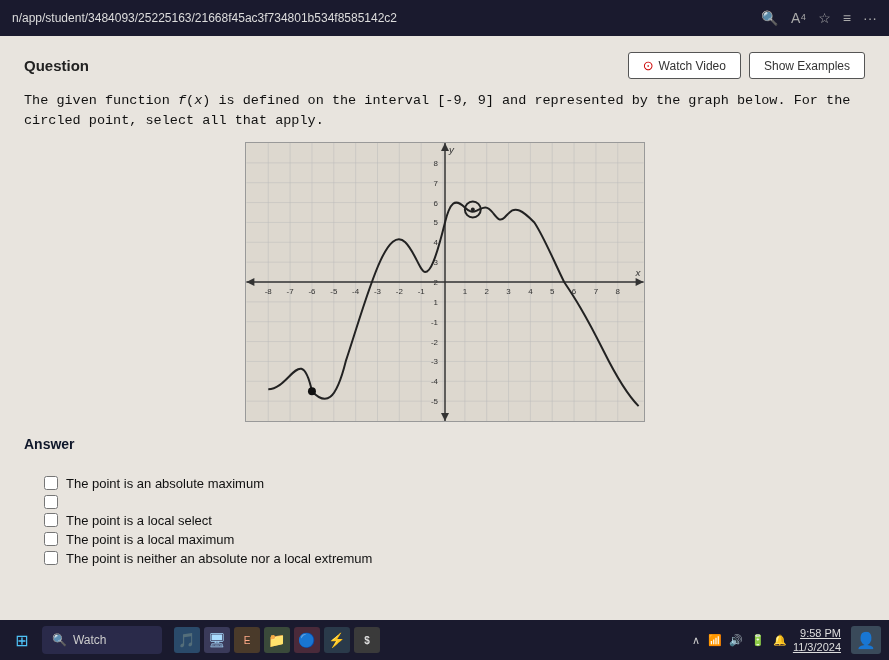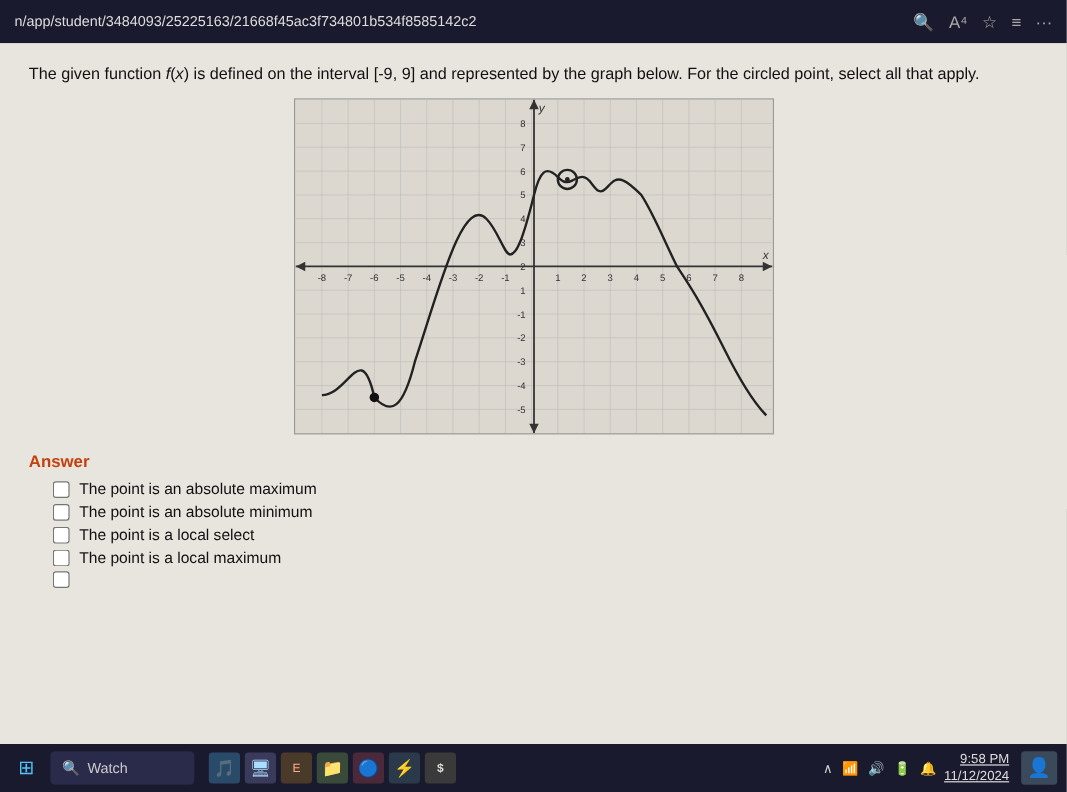--- a/index.html
+++ b/index.html
@@ -76,20 +76,21 @@
       color: #c00;
       font-size: 13px;
     }
 
     
     .problem-text {
       font-size: 13.5px;
       color: #111;
       margin-bottom: 10px;
       line-height: 1.5;
+      font-family: Liberation Mono, monospace;
     }
 
     
     .graph-container {
       display: flex;
       justify-content: center;
       margin-bottom: 14px;
     }
     .graph-box {
       background: #e0dbd2;
@@ -99,22 +100,22 @@
       height: 280px;
     }
 
     
     .answer-section {
       margin-top: 6px;
     }
     .answer-label {
       font-weight: bold;
       font-size: 14px;
-      color: #c2410c;
-      margin-bottom: 8px;
+      color: #0f172a;
+      margin-bottom: 24px;
     }
     .answer-options {
       display: flex;
       flex-direction: column;
       gap: 4px;
       margin-left: 20px;
     }
     .answer-option {
       display: flex;
       align-items: center;
@@ -238,20 +239,32 @@
     <span>≡</span>
     <span>···</span>
   </div>
 </div>
 
 <div class="side-indicator"></div>
 <div class="log-out-label">og Out</div>
 
 <div class="main-content">
 
+  <div class="question-header">
+    <span class="question-label">Question</span>
+    <div class="header-buttons">
+      <button class="header-btn">
+        <span class="watch-icon">⊙</span>
+        <span>Watch Video</span>
+      </button>
+      <button class="header-btn">
+        <span>Show Examples</span>
+      </button>
+    </div>
+  </div>
 
   <div class="problem-text">
     <span>The given function <i>f</i>(<i>x</i>) is defined on the interval [-9, 9] and represented by the graph below. For the circled point, select all that apply.</span>
   </div>
 
   <div class="graph-container">
     <div class="graph-box">
       <svg class="graph-svg" viewBox="0 0 400 280" xmlns="http://www.w3.org/2000/svg">
 
         <rect width="400" height="280" fill="#ddd8cf"></rect>
@@ -373,32 +386,32 @@
 
   <div class="answer-section">
     <div class="answer-label">Answer</div>
     <div class="answer-options">
       <label class="answer-option">
         <input type="checkbox" style="">
         <span>The point is an absolute maximum</span>
       </label>
       <label class="answer-option">
         <input type="checkbox" style="">
-        <span>The point is an absolute minimum</span>
       </label>
       <label class="answer-option">
         <input type="checkbox" style="">
         <span>The point is a local select</span>
       </label>
       <label class="answer-option">
         <input type="checkbox" style="">
         <span>The point is a local maximum</span>
       </label>
       <label class="answer-option">
         <input type="checkbox" style="">
+        <span>The point is neither an absolute nor a local extremum</span>
       </label>
     </div>
   </div>
 
 </div>
 
 <div class="taskbar">
   <div class="taskbar-start">
     <span>⊞</span>
   </div>
@@ -417,16 +430,16 @@
   </div>
   <div class="taskbar-icons">
     <span>∧</span>
     <span>📶</span>
     <span>🔊</span>
     <span>🔋</span>
     <span>🔔</span>
   </div>
   <div class="taskbar-time">
     <div>9:58 PM</div>
-    <div>11/12/2024</div>
+    <div>11/3/2024</div>
   </div>
   <div style="width:30px; height:28px; background:#3a4a5a; border-radius:3px; margin-left:4px; display:flex; align-items:center; justify-content:center; color:#adf; font-size:16px;">👤</div>
 </div>
 
 </body></html>

